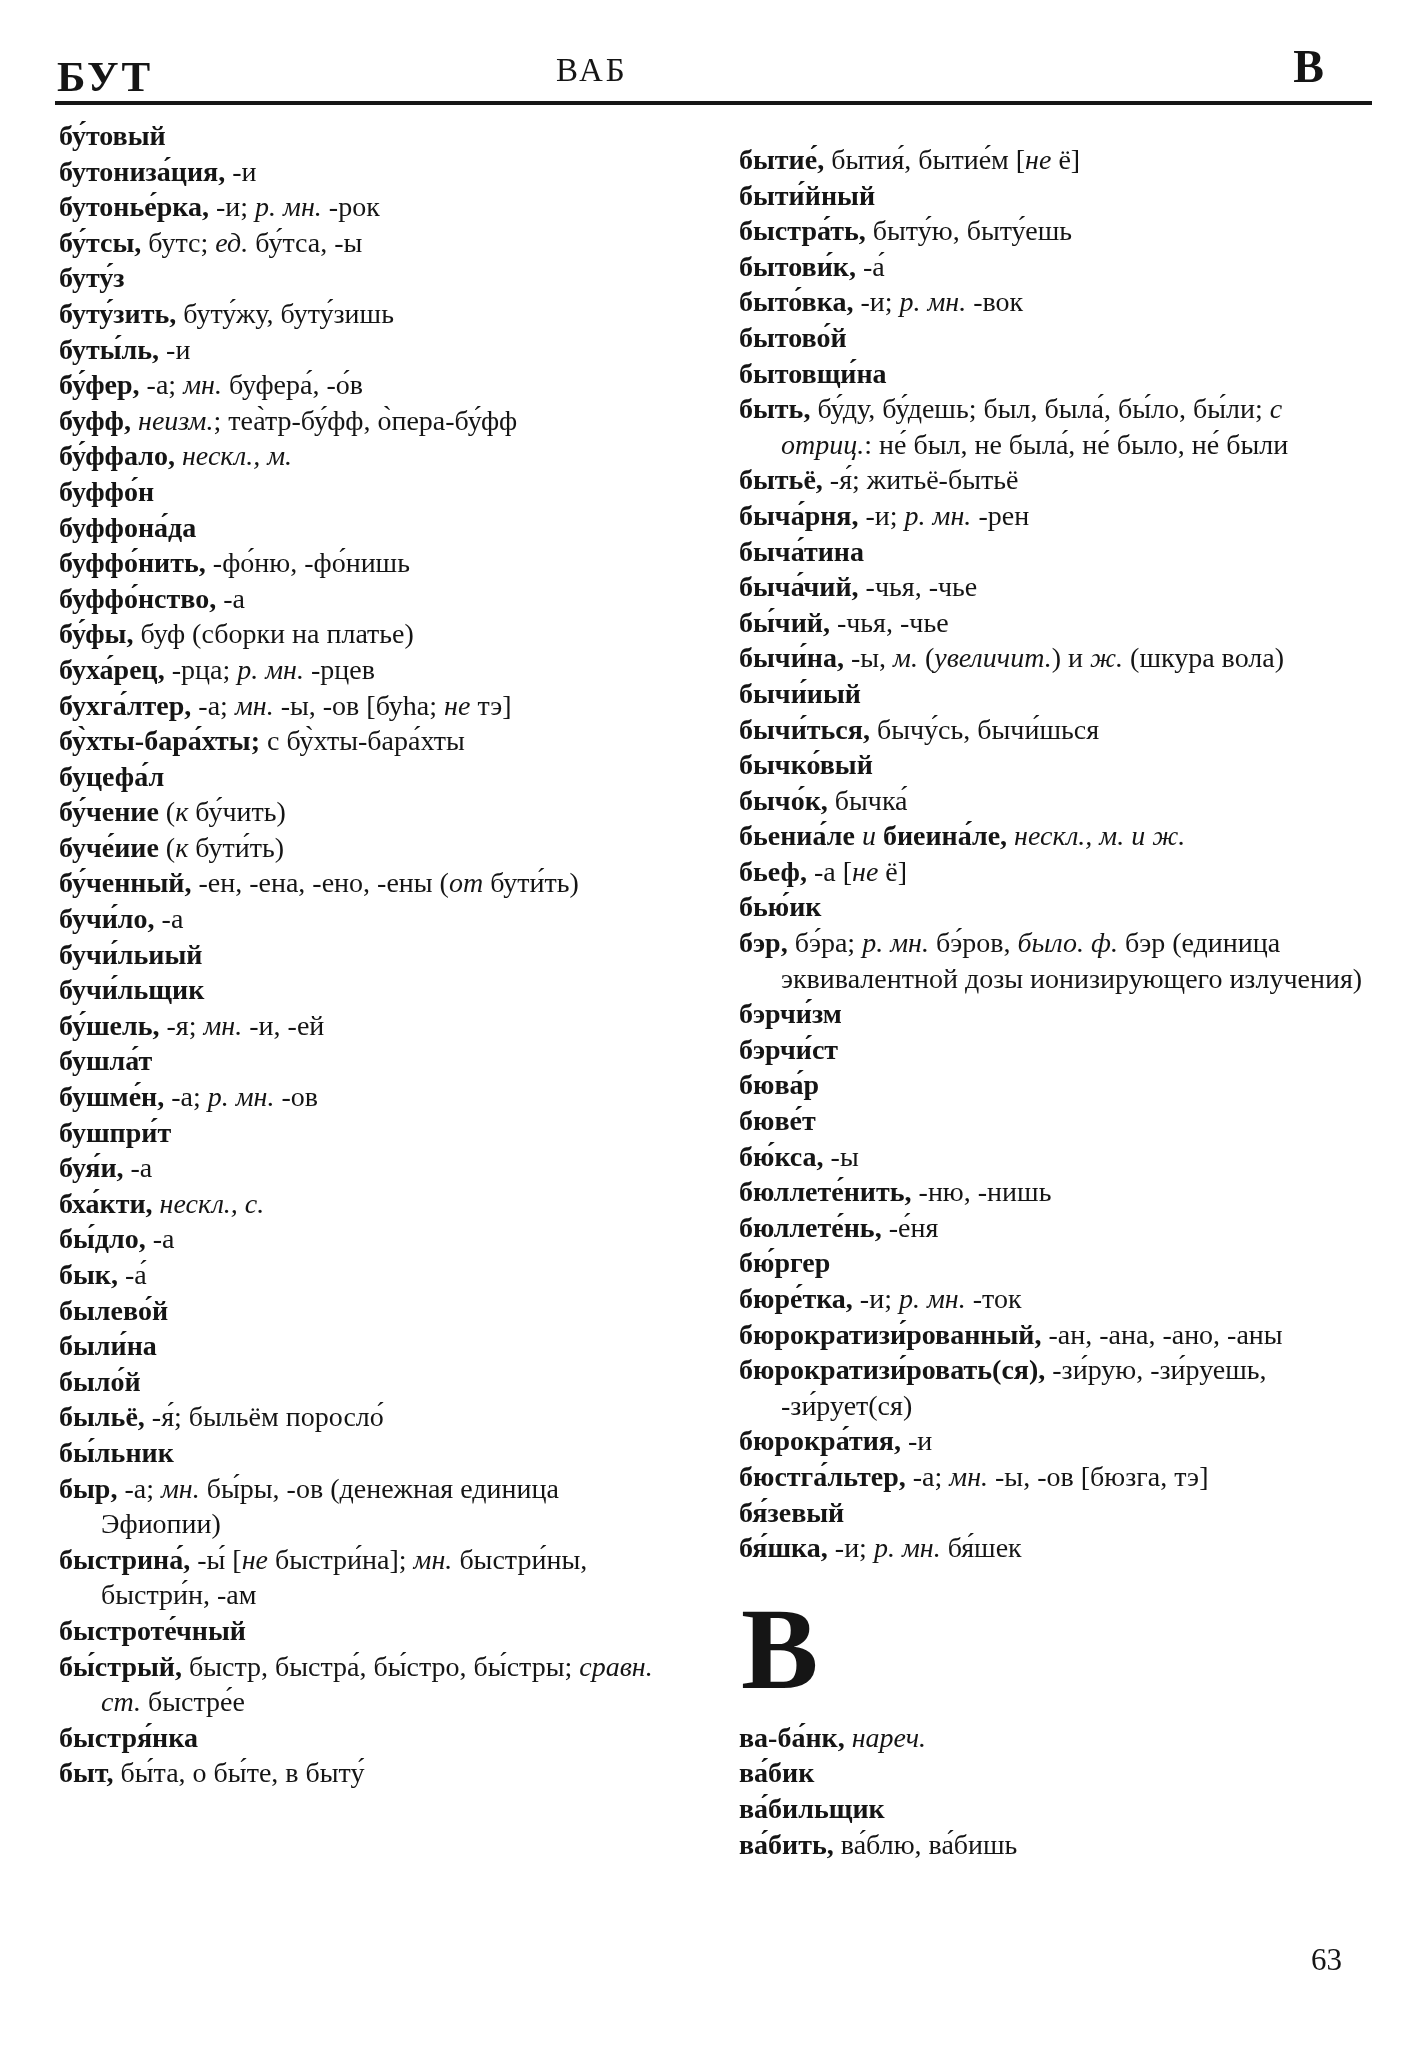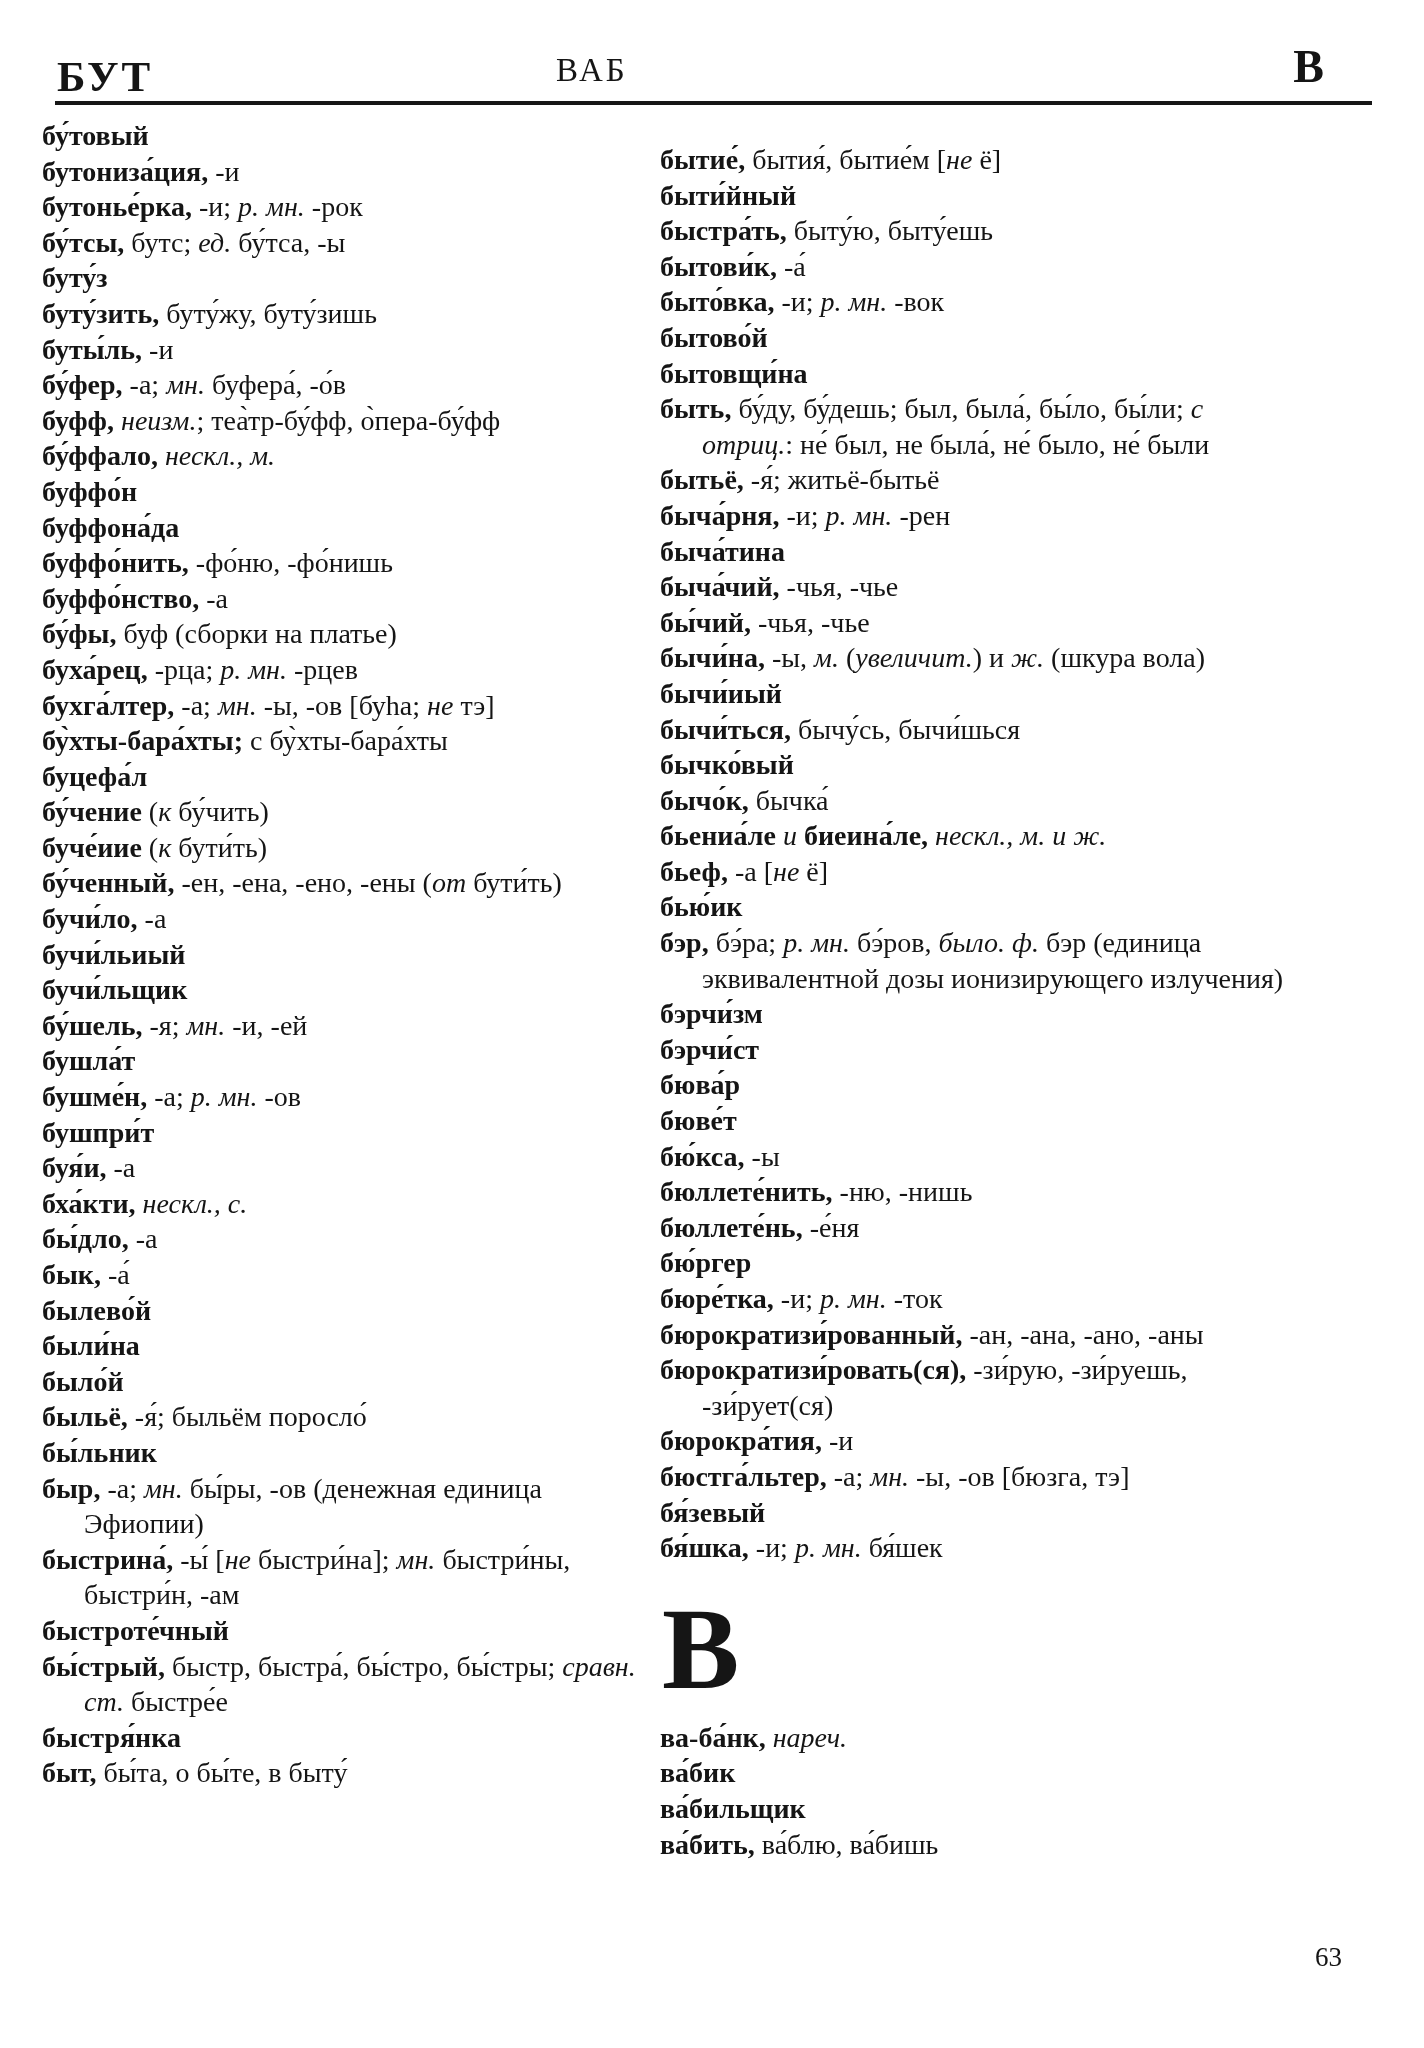--- a/index.html
+++ b/index.html
@@ -6,32 +6,32 @@
   .page{
     position:relative;width:1424px;height:2048px;background:#ffffff;
     font-family:"Liberation Serif","DejaVu Serif",serif;color:#151515;
     overflow:hidden;
   }
   .running-head{position:absolute;top:44px;left:57px;right:54px;height:56px;}
   .rh-left{position:absolute;left:0;top:8px;font-size:43px;font-weight:700;letter-spacing:3px;}
   .rh-center{position:absolute;left:499px;top:8px;font-size:33px;font-weight:400;letter-spacing:3px;}
   .rh-corner{position:absolute;right:46px;top:-4px;font-size:46px;font-weight:700;}
   .head-rule{position:absolute;top:101px;left:55px;right:52px;height:4px;background:#161616;}
-  .columns{position:absolute;top:118px;left:42px;display:flex;}
+  .columns{position:absolute;top:118px;left:59px;display:flex;gap:62px;}
   .col{font-size:28px;line-height:35.6px;}
   .col-left{width:618px;}
   .col-right{width:641px;margin-top:24px;}
   .entry{padding-left:42px;text-indent:-42px;}
   .hw{font-weight:700;}
   .it{font-style:italic;}
   .big-letter{
     font-size:116px;line-height:110px;font-weight:700;
     margin:28px 0 16px 2px;text-indent:0;
   }
-  .page-number{position:absolute;top:1942px;right:82px;font-size:27px;text-align:right;}
+  .page-number{position:absolute;top:1942px;right:82px;font-size:31px;text-align:right;}
 </style>
 </head>
 <body>
 
 <div class="page">
 
   <div class="running-head">
     <span class="rh-left">БУТ</span>
     <span class="rh-center">ВАБ</span>
     <span class="rh-corner">В</span>

